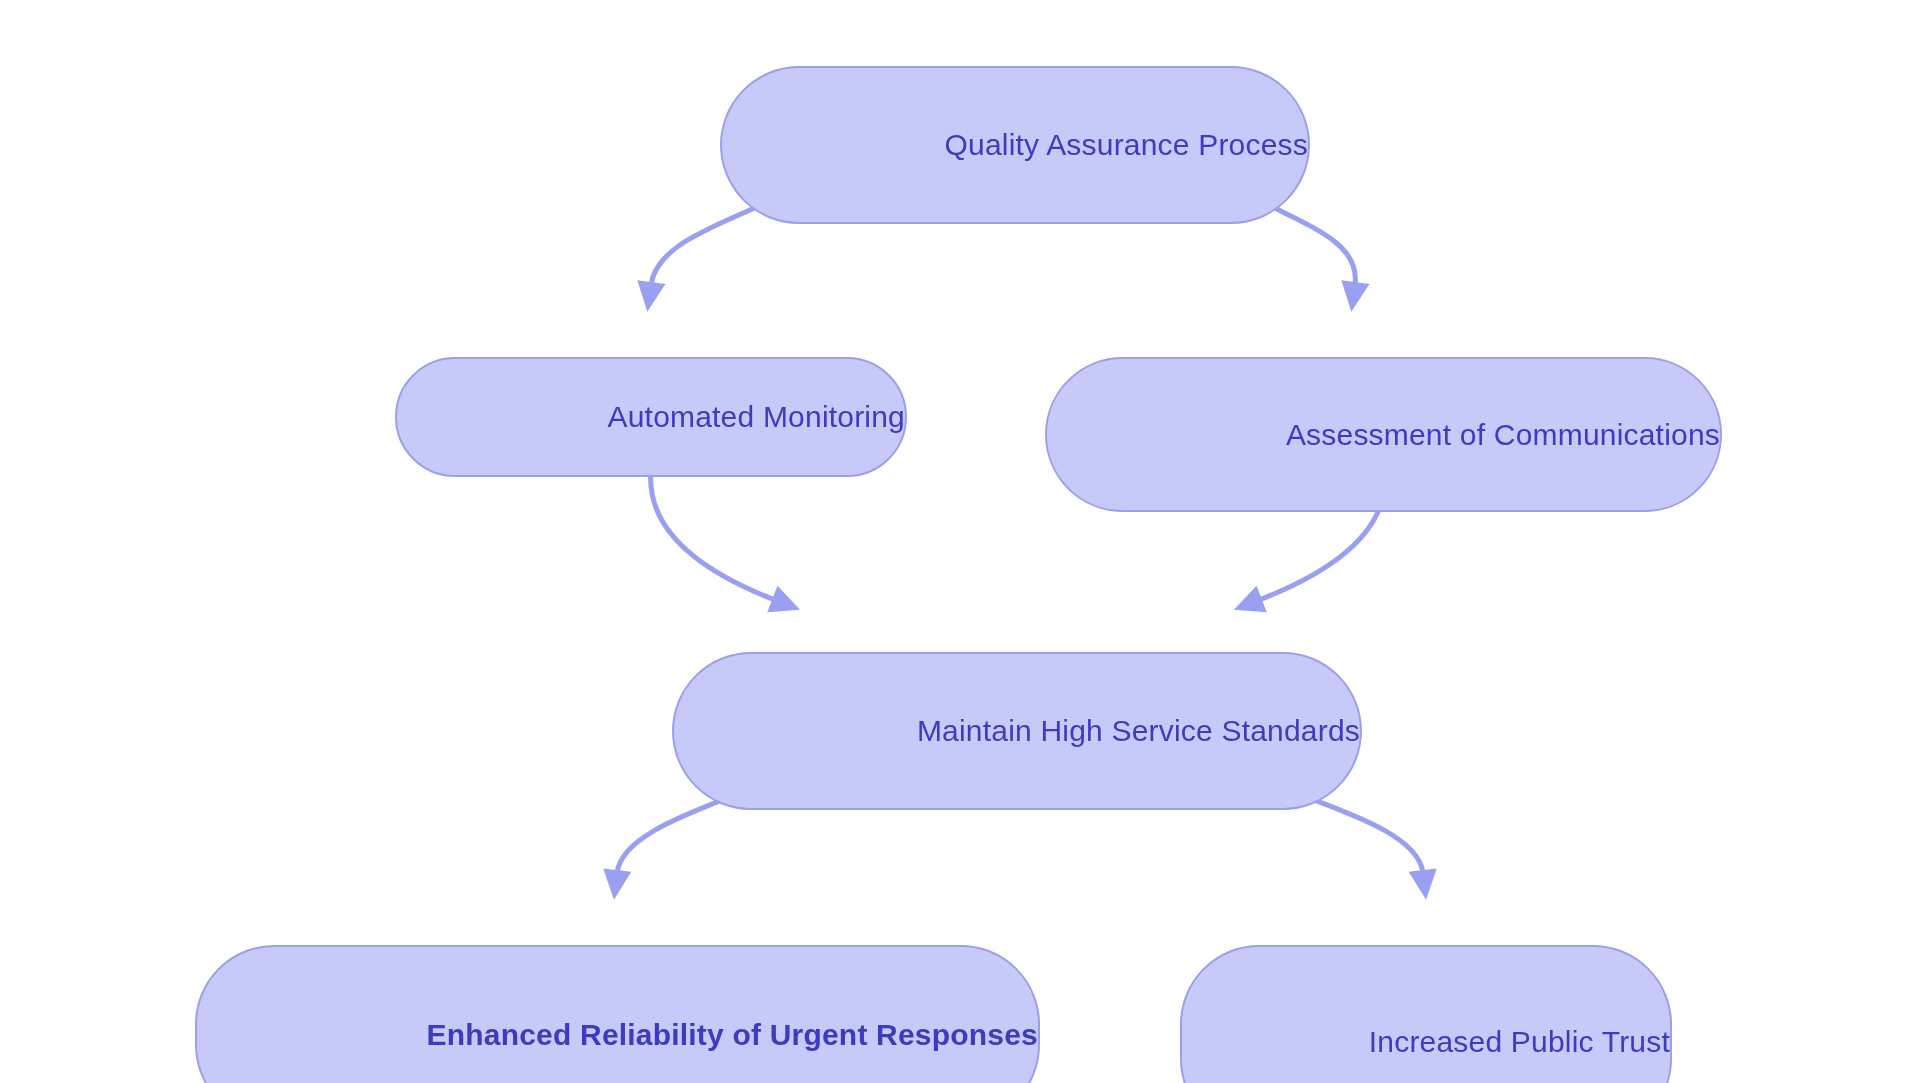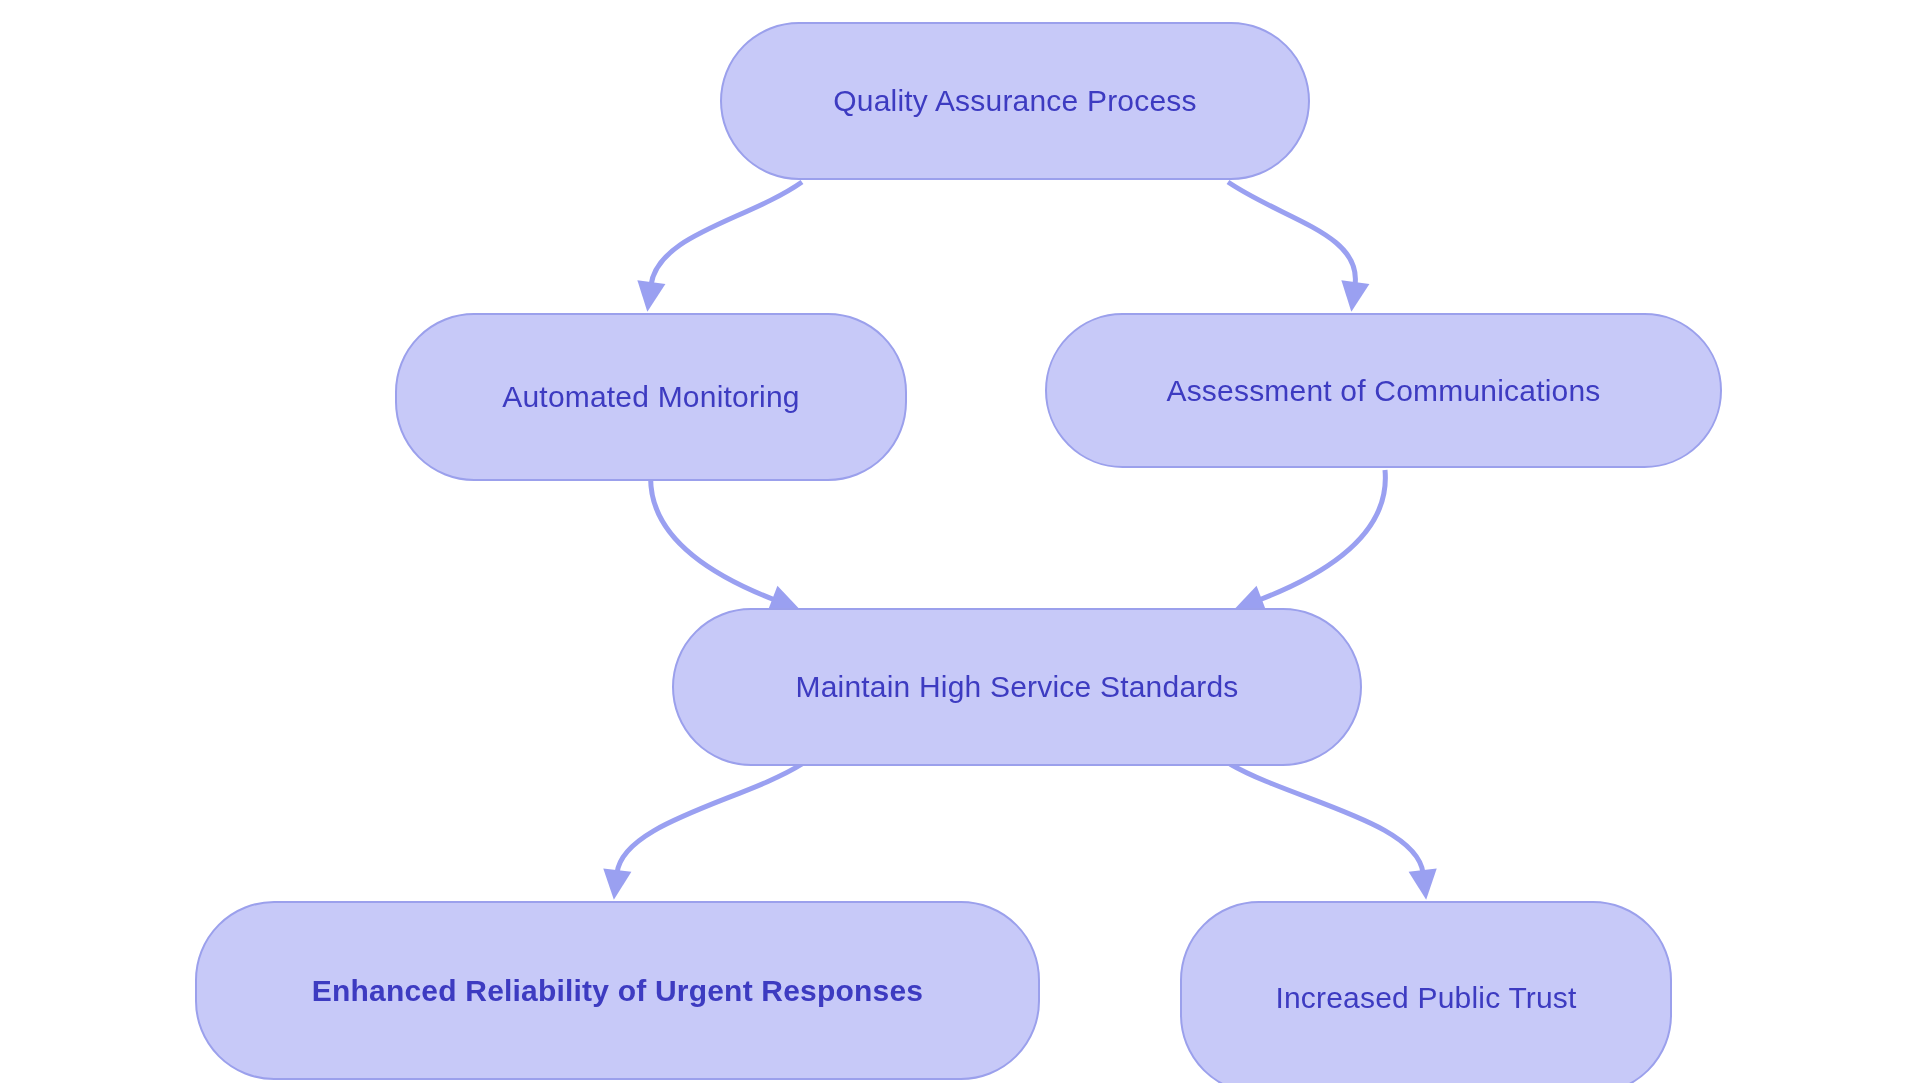--- a/index.html
+++ b/index.html
@@ -29,30 +29,31 @@
     stroke-width: 5;
   }
   .node {
     position: absolute;
     box-sizing: border-box;
     background: var(--node-fill, #c7c9f8);
     border: 2px solid var(--node-border, #9ba0ec);
     border-radius: 79px;
     display: flex;
     align-items: center;
-    justify-content: center;
+    justify-content: flex-end;
     color: var(--node-text, #3d3bc1);
     font-size: 30px;
     font-weight: 500;
     letter-spacing: 0.2px;
     text-align: center;
     z-index: 2;
+    margin-top: 44px;
   }
   .node-qa   { left: 720px;  top: 22px;  width: 590px; height: 158px; }
-  .node-am   { left: 395px;  top: 313px; width: 512px; height: 168px; }
+  .node-am   { left: 395px;  top: 313px; width: 512px; height: 120px; }
   .node-ac   { left: 1045px; top: 313px; width: 677px; height: 155px; }
   .node-mhss { left: 672px;  top: 608px; width: 690px; height: 158px; }
   .node-err  { left: 195px;  top: 901px; width: 845px; height: 179px; font-weight: bold; }
   .node-ipt  { left: 1180px; top: 901px; width: 492px; height: 193px; }
 </style>
 </head>
 <body>
 
 <div class="canvas">
 

